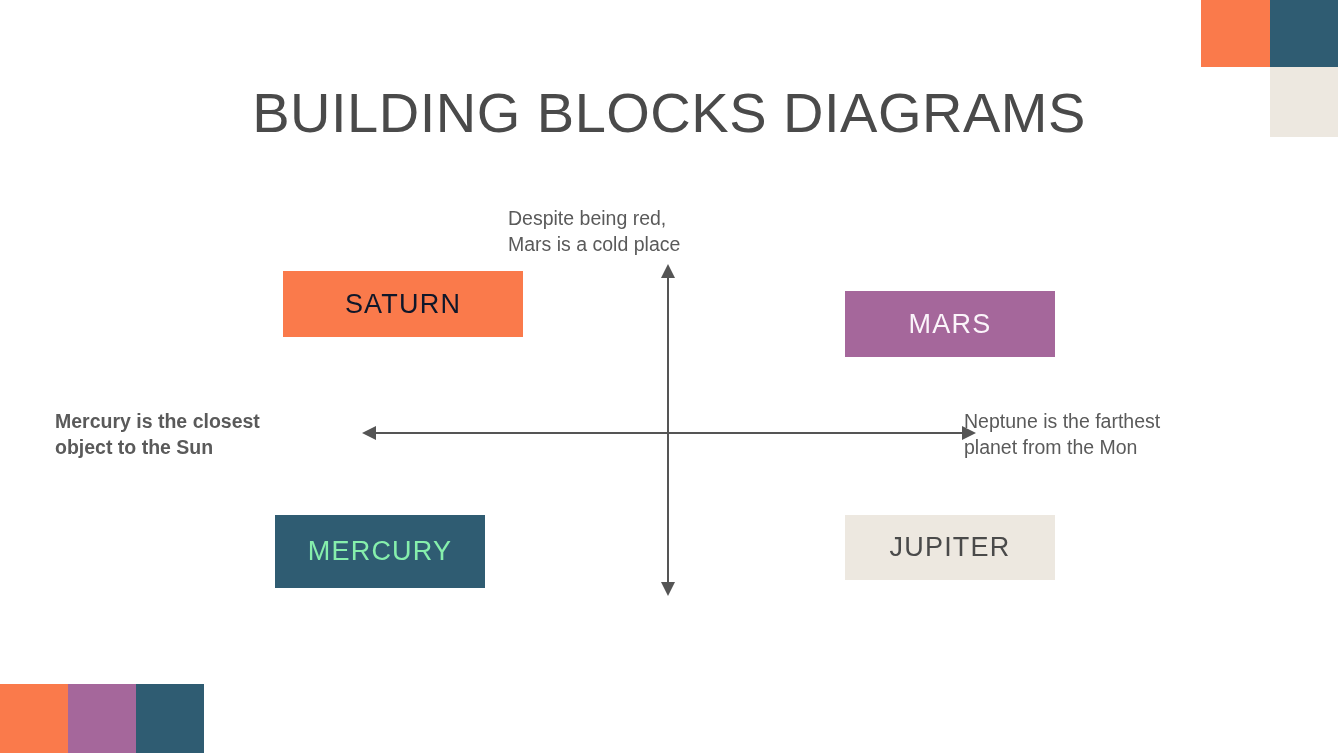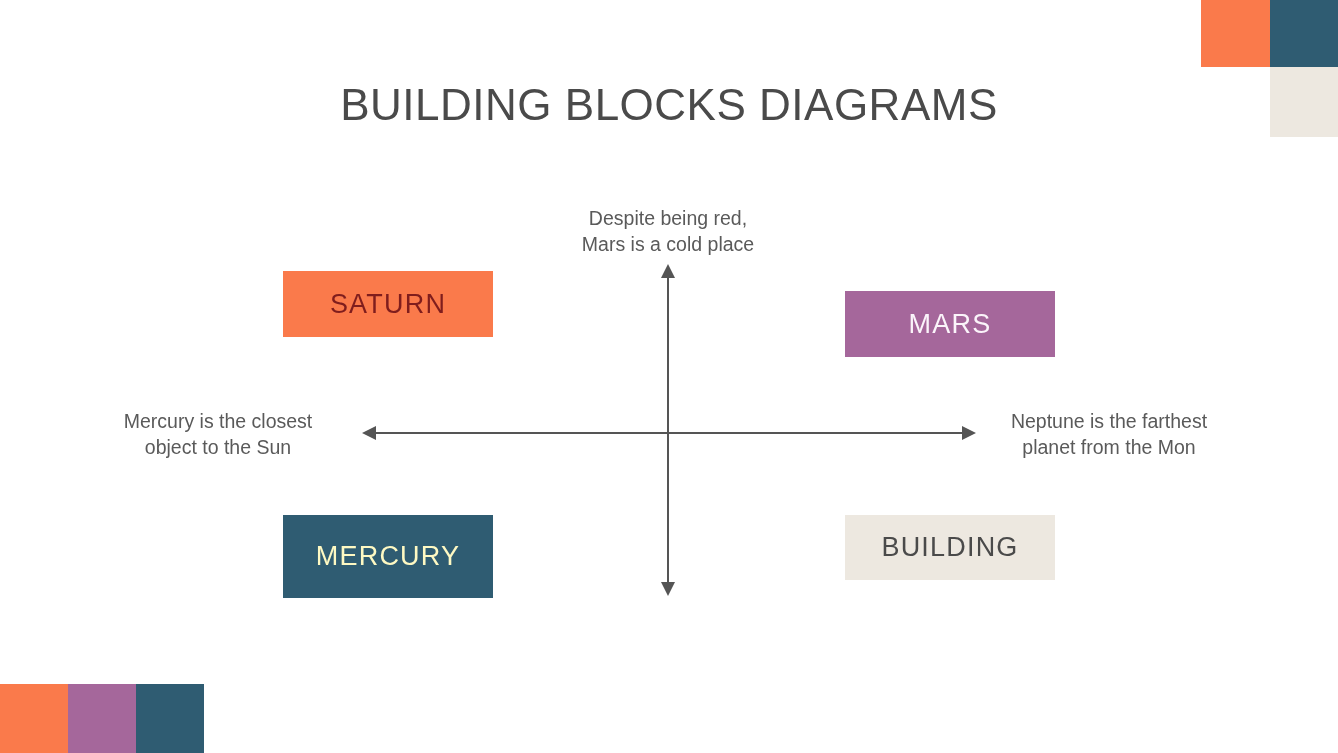--- a/index.html
+++ b/index.html
@@ -30,21 +30,21 @@
   .deco-bl-purple { left: 68px;   top: 684px; width: 68px;  height: 69px; background: #A5679B; }
   .deco-bl-teal   { left: 136px;  top: 684px; width: 68px;  height: 69px; background: #2F5C72; }
 
   
   .title {
     position: absolute;
     left: 0;
     top: 80px;
     width: 1338px;
     text-align: center;
-    font-size: 44px;
+    font-size: 56px;
     font-weight: 400;
     letter-spacing: 0.5px;
     color: #4A4A4A;
     white-space: nowrap;
   }
 
   
   .axis-line {
     position: absolute;
     background: #555555;
@@ -85,37 +85,36 @@
   
   .block {
     position: absolute;
     display: flex;
     align-items: center;
     justify-content: center;
     font-size: 27px;
     letter-spacing: 1.2px;
     font-weight: 400;
   }
-  .block-saturn  { left: 283px; top: 271px; width: 210px; height: 66px; background: #FA7A4B; color: #7f1d1d; }
+  .block-saturn  { left: 283px; top: 271px; width: 240px; height: 66px; background: #FA7A4B; color: #0f172a; }
   .block-mars    { left: 845px; top: 271px; width: 210px; height: 66px; background: #A5679B; color: #FBF4FA; margin-top: 20px; }
-  .block-mercury { left: 283px; top: 515px; width: 210px; height: 83px; background: #2F5C72; color: #fef9c3; }
+  .block-mercury { left: 275px; top: 515px; width: 210px; height: 73px; background: #2F5C72; color: #86efac; }
   .block-jupiter { left: 845px; top: 515px; width: 210px; height: 65px; background: #EDE8E0; color: #4A4A4A; }
 
   
   .note {
     position: absolute;
     font-size: 19.5px;
     line-height: 26px;
     color: #5A5A5A;
-    text-align: center;
     white-space: pre-line;
   }
   .note-top    { left: 508px; top: 205px; width: 320px; }
   .note-bottom { left: 508px; top: 610px; width: 320px; }
-  .note-left   { left: 78px;  top: 408px; width: 280px; }
+  .note-left   { left: 55px;  top: 408px; width: 280px; font-weight: bold; }
   .note-right  { left: 964px; top: 408px; width: 290px; }
 </style>
 </head>
 <body>
 
 <div id="slide">
 
   <div class="deco deco-tr-orange"></div>
   <div class="deco deco-tr-teal"></div>
   <div class="deco deco-tr-cream"></div>
@@ -129,21 +128,21 @@
   <div class="axis-line axis-h"></div>
   <div class="axis-line axis-v"></div>
   <div class="arrowhead arrow-up"></div>
   <div class="arrowhead arrow-down"></div>
   <div class="arrowhead arrow-left"></div>
   <div class="arrowhead arrow-right"></div>
 
   <div class="block block-saturn">SATURN</div>
   <div class="block block-mars">MARS</div>
   <div class="block block-mercury">MERCURY</div>
-  <div class="block block-jupiter">BUILDING</div>
+  <div class="block block-jupiter">JUPITER</div>
 
   <div class="note note-top">Despite being red,
 Mars is a cold place</div>
   <div class="note note-left">Mercury is the closest
 object to the Sun</div>
   <div class="note note-right">Neptune is the farthest
 planet from the Mon</div>
 
 </div>
 

